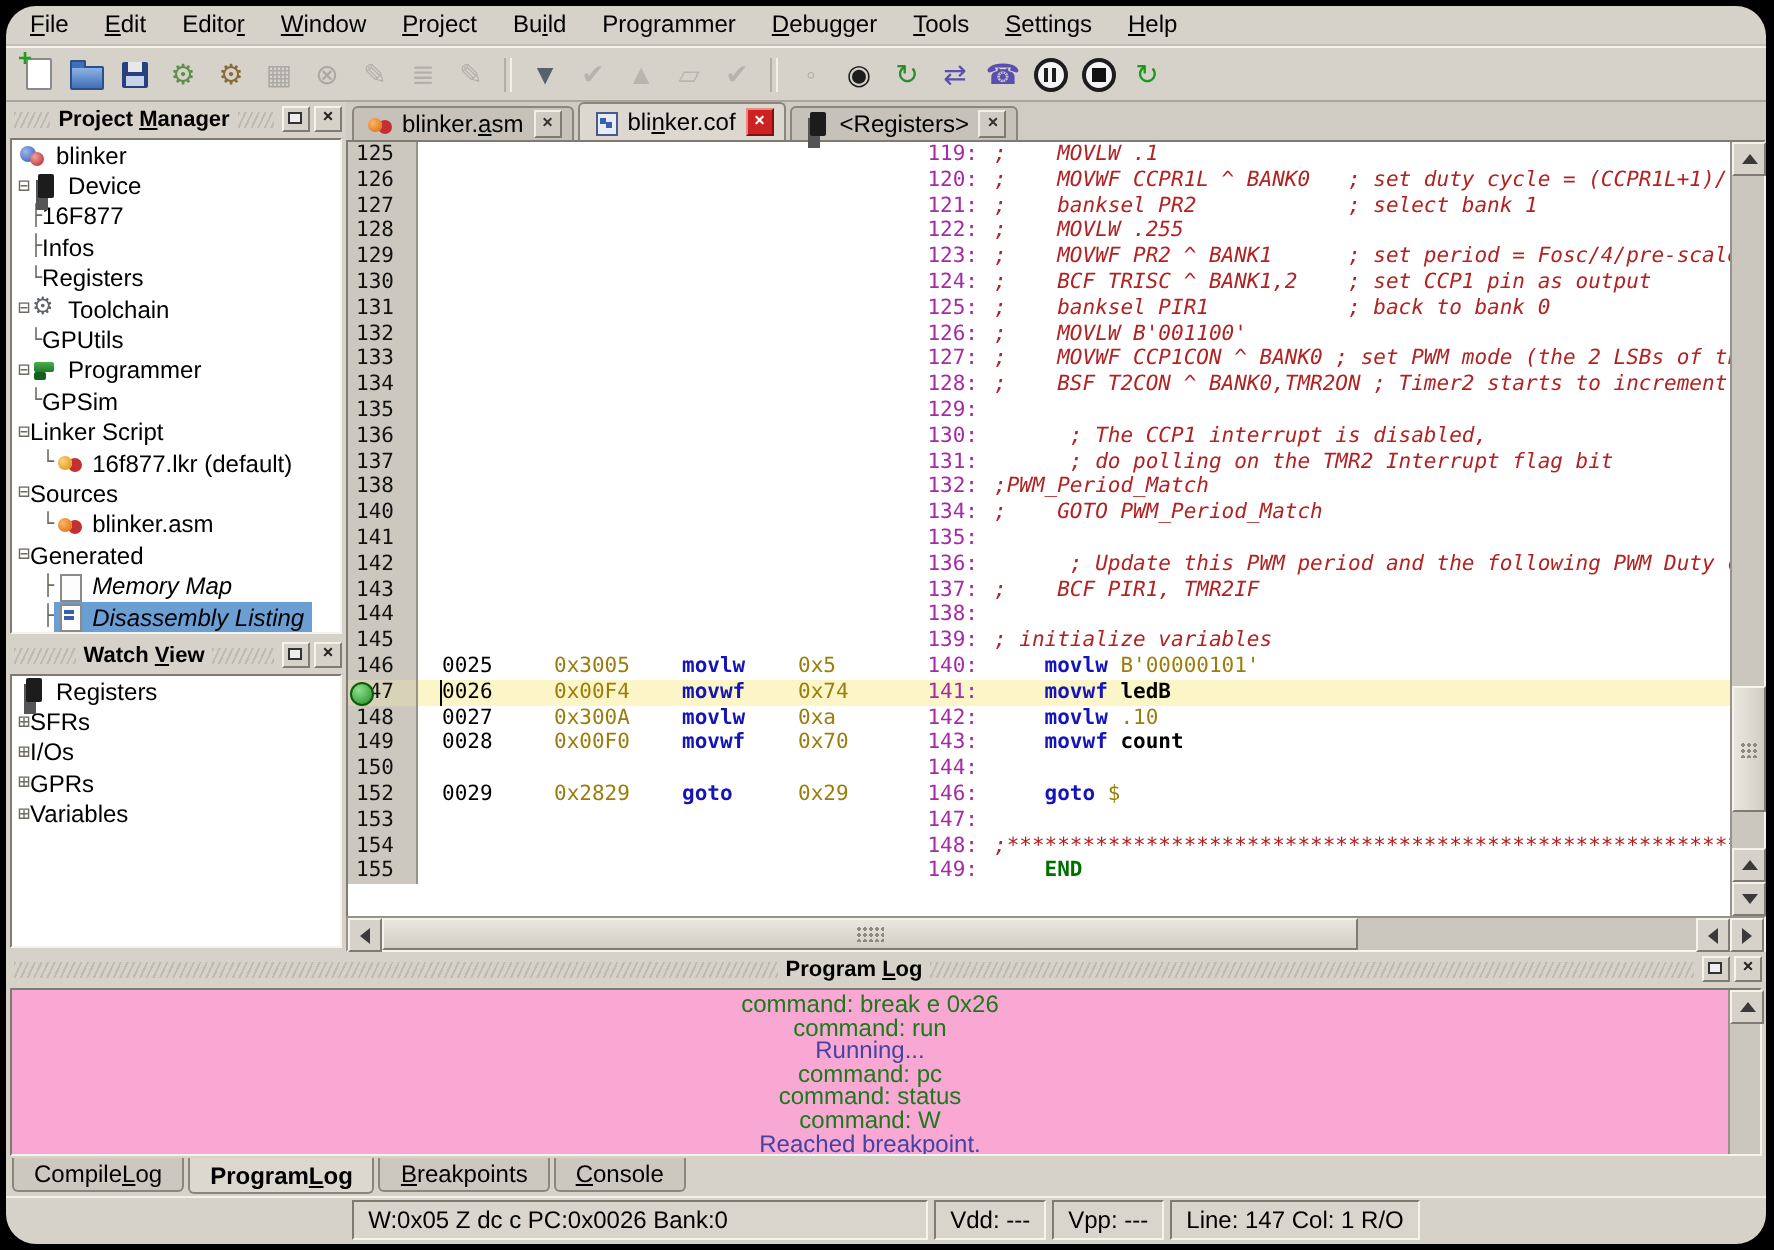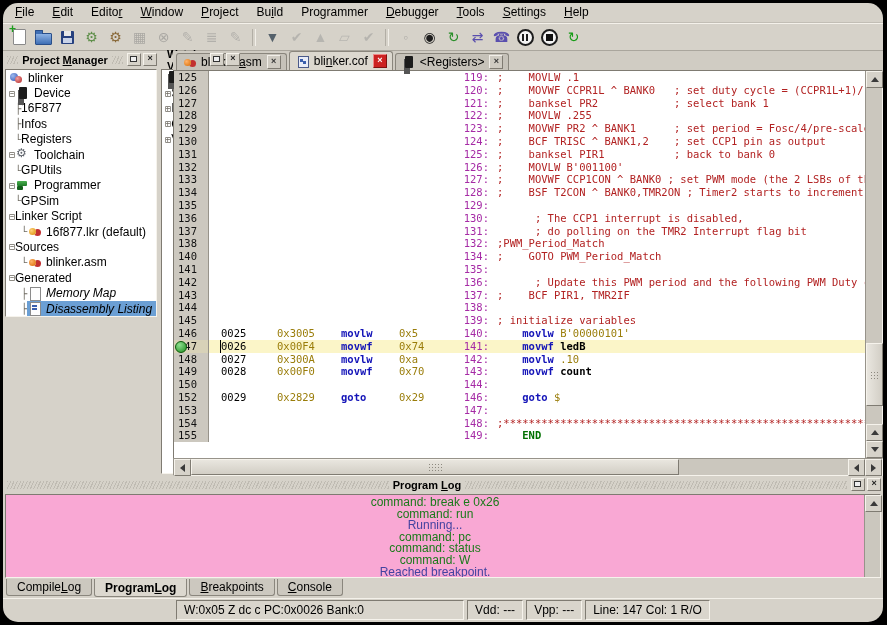--- a/index.html
+++ b/index.html
@@ -27,21 +27,21 @@
   .ic-folder::before{content:"";position:absolute;top:-4px;left:-1px;width:6px;height:3px;background:#3f6fb5;border:1px solid #2a4f8a;border-bottom:none;border-radius:1px 1px 0 0;}
   .ic-floppy{width:13px;height:13px;background:#27417f;border-radius:1px;}
   .ic-floppy::before{content:"";position:absolute;top:0;left:3px;width:7px;height:5px;background:#e8e8e8;}
   .ic-floppy::after{content:"";position:absolute;bottom:1px;left:2px;width:9px;height:5px;background:#c9d3e8;}
   .ic-pause{width:13px;height:13px;border:2px solid #1d1d1d;border-radius:50%;background:#f4f4f4;}
   .ic-pause::before{content:"";position:absolute;left:3px;top:3px;width:2px;height:7px;background:#1d1d1d;box-shadow:4px 0 0 #1d1d1d;}
   .ic-stop{width:13px;height:13px;border:2px solid #1d1d1d;border-radius:50%;background:#f4f4f4;}
   .ic-stop::before{content:"";position:absolute;left:3px;top:3px;width:7px;height:7px;background:#111;}
   
   .main{flex:1;display:flex;min-height:0;}
-  .left-col{width:170px;flex:none;display:flex;flex-direction:row;min-height:0;}
+  .left-col{width:170px;flex:none;display:flex;flex-direction:column;min-height:0;}
   .panel{display:flex;flex-direction:column;min-height:0;}
   .panel-title{height:17px;flex:none;display:flex;align-items:center;font-weight:bold;font-size:11px;}
   .hatch{flex:1;height:8px;margin:0 4px;
          background:repeating-linear-gradient(115deg,#bfbbb2 0 1px,transparent 1px 3px);}
   .pbtn{width:12px;height:11px;flex:none;margin-right:2px;background:#d6d2c9;
         border:1px solid;border-color:#f6f3ec #7f7b72 #7f7b72 #f6f3ec;
         font-size:9px;line-height:9px;text-align:center;font-weight:bold;color:#222;position:relative;}
   .pbtn.float::before{content:"";position:absolute;left:2px;top:2px;width:5px;height:4px;border:1px solid #333;background:#eee;}
   .panel-body{flex:1;margin:1px 2px 2px 2px;background:#fff;overflow:hidden;
               border:1px solid;border-color:#7f7b72 #f6f3ec #f6f3ec #7f7b72;}
@@ -83,21 +83,21 @@
   .marker{position:absolute;left:1px;top:1px;width:10px;height:10px;border-radius:50%;
           background:radial-gradient(circle at 35% 30%,#8fe08f,#1f8f1f);border:1px solid #0a5a0a;z-index:2;}
   .cline{flex:1;display:flex;overflow:hidden;}
   .c-addr{width:56px;flex:none;margin-left:12px;}
   .c-addr.cur{box-shadow:-1px 0 0 #000;}
   .c-opc{width:64px;flex:none;color:#9a7d0a;}
   .c-mn{width:58px;flex:none;color:#1414b8;font-weight:bold;}
   .c-opr{width:52px;flex:none;color:#9a7d0a;}
   .c-spacer{width:242px;flex:none;}
   .c-n{width:38px;flex:none;text-align:right;color:#a52aa5;margin-right:8px;}
-  .seg-cm{color:#b22222;}
+  .seg-cm{color:#b22222;font-style:italic;}
   .seg-kw{color:#1414b8;font-weight:bold;}
   .seg-num{color:#9a7d0a;}
   .seg-sym{color:#000;font-weight:bold;}
   .seg-grn{color:#007000;font-weight:bold;}
   
   .vscroll{width:16px;flex:none;background:#cbc7be;border-left:1px solid #97938a;display:flex;flex-direction:column;}
   .sbtn{width:15px;height:15px;flex:none;background:#d6d2c9;border:1px solid;
         border-color:#f6f3ec #7f7b72 #7f7b72 #f6f3ec;display:flex;align-items:center;justify-content:center;}
   .tri{width:0;height:0;border:4px solid transparent;}
   .tri.up{border-bottom:5px solid #3a3a3a;margin-top:-4px;}

